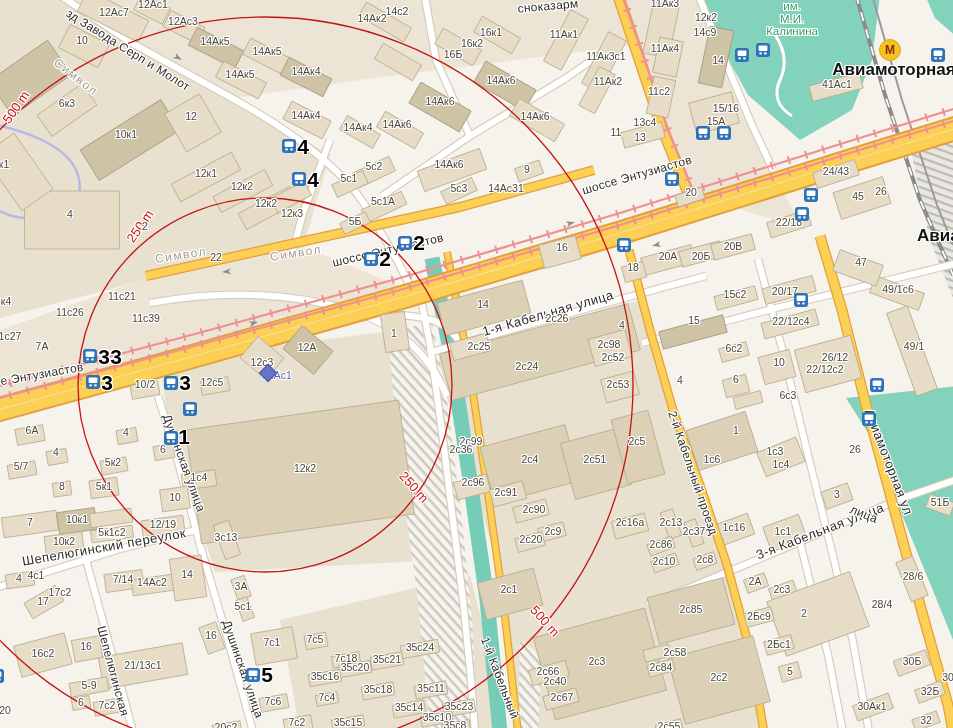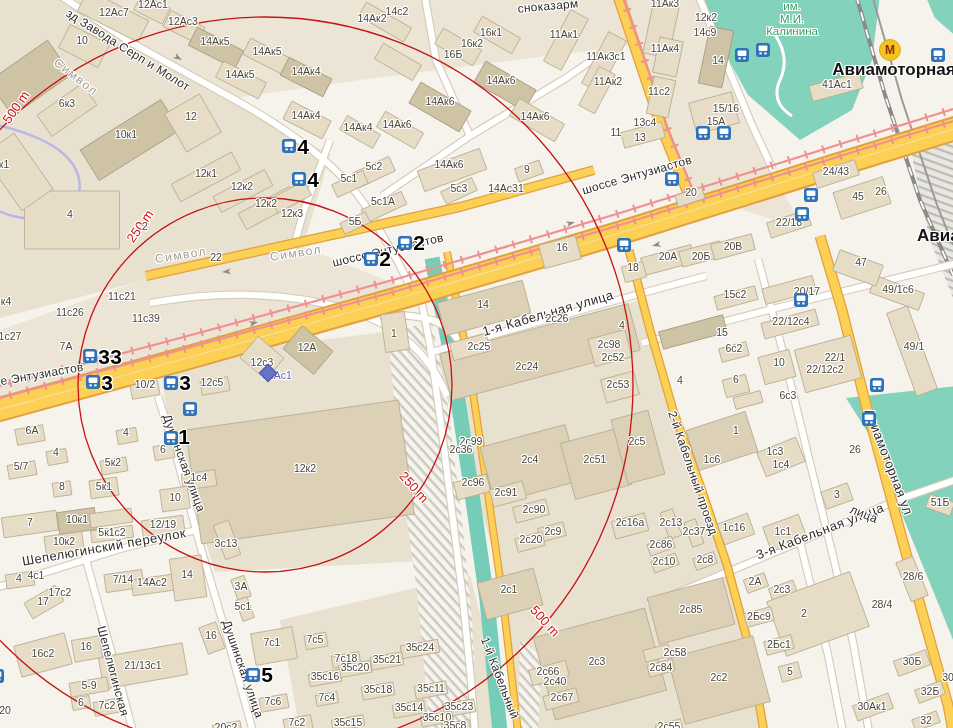--- a/index.html
+++ b/index.html
@@ -438,21 +438,21 @@
       <div class="lbl c-b" style="left: 266px; top: 203px;">12к2</div>
       <div class="lbl c-b" style="left: 70px; top: 214px;">4</div>
       <div class="lbl c-b" style="left: 145px; top: 226px;">2</div>
       <div class="lbl c-b" style="left: 4px; top: 164px;">к1</div>
       <div class="lbl c-b" style="left: 216px; top: 257px;">22</div>
       <div class="lbl c-b" style="left: 122px; top: 296px;">11с21</div>
       <div class="lbl c-b" style="left: 70px; top: 312px;">11с26</div>
       <div class="lbl c-b" style="left: 146px; top: 318px;">11с39</div>
       <div class="lbl c-b" style="left: 10px; top: 336px;">1с27</div>
       <div class="lbl c-b" style="left: 6px; top: 301px;">к4</div>
-      <div class="lbl c-b" style="left: 66px; top: 346px;">7А</div>
+      <div class="lbl c-b" style="left: 42px; top: 346px;">7А</div>
       <div class="lbl c-b" style="left: 374px; top: 166px;">5с2</div>
       <div class="lbl c-b" style="left: 349px; top: 178px;">5с1</div>
       <div class="lbl c-b" style="left: 383px; top: 201px;">5с1А</div>
       <div class="lbl c-b" style="left: 355px; top: 221px;">5Б</div>
       <div class="lbl c-b" style="left: 459px; top: 188px;">5с3</div>
       <div class="lbl c-b" style="left: 506px; top: 188px;">14Ас31</div>
       <div class="lbl c-b" style="left: 527px; top: 169px;">9</div>
       <div class="lbl c-b" style="left: 564px; top: 34px;">11Ак1</div>
       <div class="lbl c-b" style="left: 606px; top: 56px;">11Ак3с1</div>
       <div class="lbl c-b" style="left: 594px; top: 81px; margin-left: 14px;">11Ак2</div>
@@ -475,26 +475,26 @@
       <div class="lbl c-b" style="left: 691px; top: 192px;">20</div>
       <div class="lbl c-b" style="left: 789px; top: 222px;">22/18</div>
       <div class="lbl c-b" style="left: 898px; top: 289px;">49/1с6</div>
       <div class="lbl c-b" style="left: 914px; top: 346px;">49/1</div>
       <div class="lbl c-b" style="left: 562px; top: 247px;">16</div>
       <div class="lbl c-b" style="left: 633px; top: 267px;">18</div>
       <div class="lbl c-b" style="left: 668px; top: 256px;">20А</div>
       <div class="lbl c-b" style="left: 701px; top: 256px;">20Б</div>
       <div class="lbl c-b" style="left: 733px; top: 246px;">20В</div>
       <div class="lbl c-b" style="left: 735px; top: 294px;">15с2</div>
-      <div class="lbl c-b" style="left: 807px; top: 291px;">20/17</div>
+      <div class="lbl c-b" style="left: 763px; top: 291px; padding-left: 44px;">20/17</div>
       <div class="lbl c-b" style="left: 791px; top: 321px;">22/12с4</div>
-      <div class="lbl c-b" style="left: 694px; top: 332px; margin-left: 28px;">15</div>
+      <div class="lbl c-b" style="left: 694px; top: 320px;">15</div>
       <div class="lbl c-b" style="left: 734px; top: 348px;">6с2</div>
       <div class="lbl c-b" style="left: 779px; top: 362px;">10</div>
-      <div class="lbl c-b" style="left: 835px; top: 357px;">22/1</div>
+      <div class="lbl c-b" style="left: 835px; top: 357px;">26/12</div>
       <div class="lbl c-b" style="left: 825px; top: 369px;">22/12с2</div>
       <div class="lbl c-b" style="left: 680px; top: 380px;">4</div>
       <div class="lbl c-b" style="left: 736px; top: 379px;">6</div>
       <div class="lbl c-b" style="left: 748px; top: 395px; margin-left: 40px;">6с3</div>
       <div class="lbl c-b" style="left: 736px; top: 430px;">1</div>
       <div class="lbl c-b" style="left: 641px; top: 441px;">5</div>
       <div class="lbl c-b" style="left: 712px; top: 459px;">1с6</div>
       <div class="lbl c-b" style="left: 775px; top: 451px;">1с3</div>
       <div class="lbl c-b" style="left: 781px; top: 464px;">1с4</div>
       <div class="lbl c-b" style="left: 855px; top: 449px;">26</div>
@@ -533,21 +533,21 @@
       <div class="lbl c-b" style="left: 509px; top: 589px;">2с1</div>
       <div class="lbl c-b" style="left: 62px; top: 486px;">8</div>
       <div class="lbl c-b" style="left: 104px; top: 486px;">5к1</div>
       <div class="lbl c-b" style="left: 175px; top: 497px;">10</div>
       <div class="lbl c-b" style="left: 30px; top: 522px;">7</div>
       <div class="lbl c-b" style="left: 77px; top: 519px;">10к1</div>
       <div class="lbl c-b" style="left: 111px; top: 533px;">5к1с3</div>
       <div class="lbl c-b" style="left: 163px; top: 524px;">12/19</div>
       <div class="lbl c-b" style="left: 64px; top: 541px;">10к2</div>
       <div class="lbl c-b" style="left: 112px; top: 532px;">5к1с2</div>
-      <div class="lbl c-b" style="left: 226px; top: 537px; margin-top: 6px;">3с13</div>
+      <div class="lbl c-b" style="left: 226px; top: 537px;">3с13</div>
       <div class="lbl c-b" style="left: 19px; top: 578px;">4</div>
       <div class="lbl c-b" style="left: 36px; top: 575px;">4с1</div>
       <div class="lbl c-b" style="left: 123px; top: 579px;">7/14</div>
       <div class="lbl c-b" style="left: 152px; top: 582px;">14Ас2</div>
       <div class="lbl c-b" style="left: 187px; top: 574px;">14</div>
       <div class="lbl c-b" style="left: 43px; top: 601px;">17</div>
       <div class="lbl c-b" style="left: 60px; top: 592px;">17с2</div>
       <div class="lbl c-b" style="left: 241px; top: 586px;">3А</div>
       <div class="lbl c-b" style="left: 243px; top: 606px;">5с1</div>
       <div class="lbl c-b" style="left: 211px; top: 635px;">16</div>

